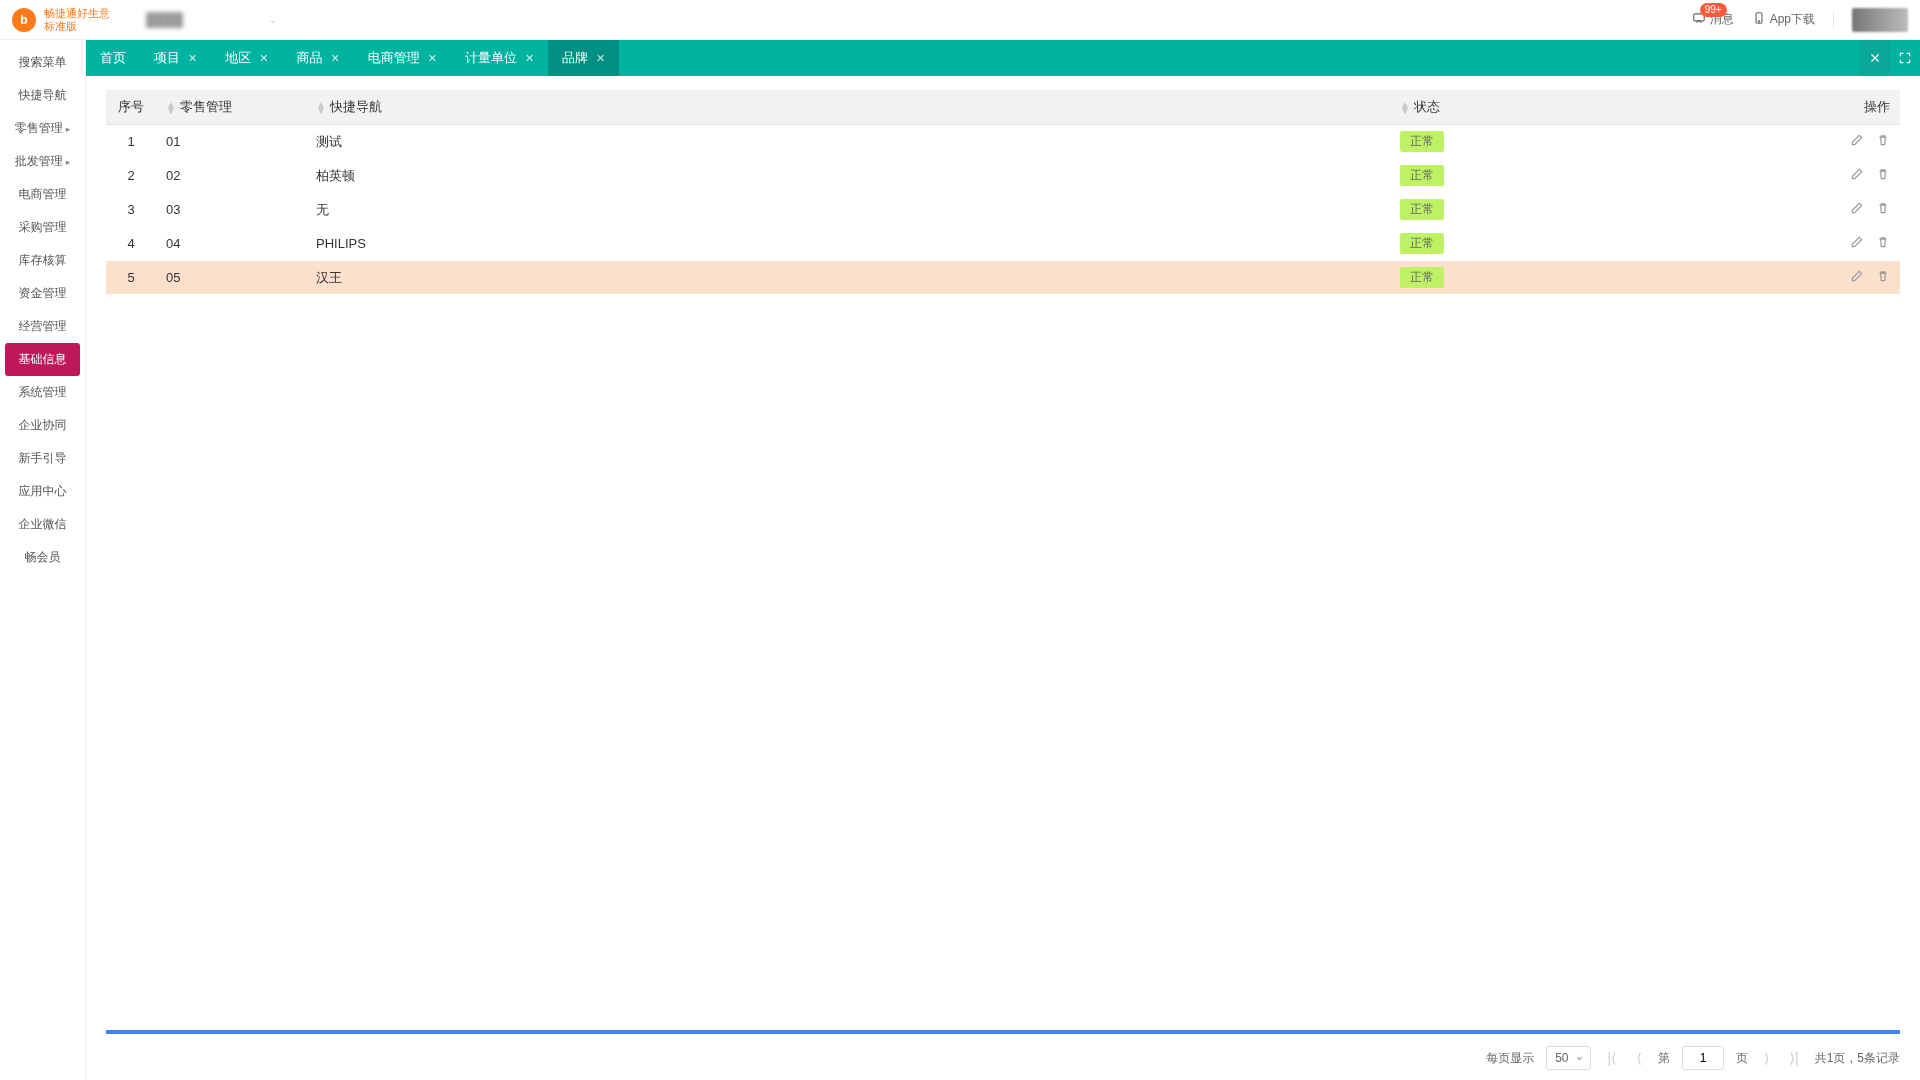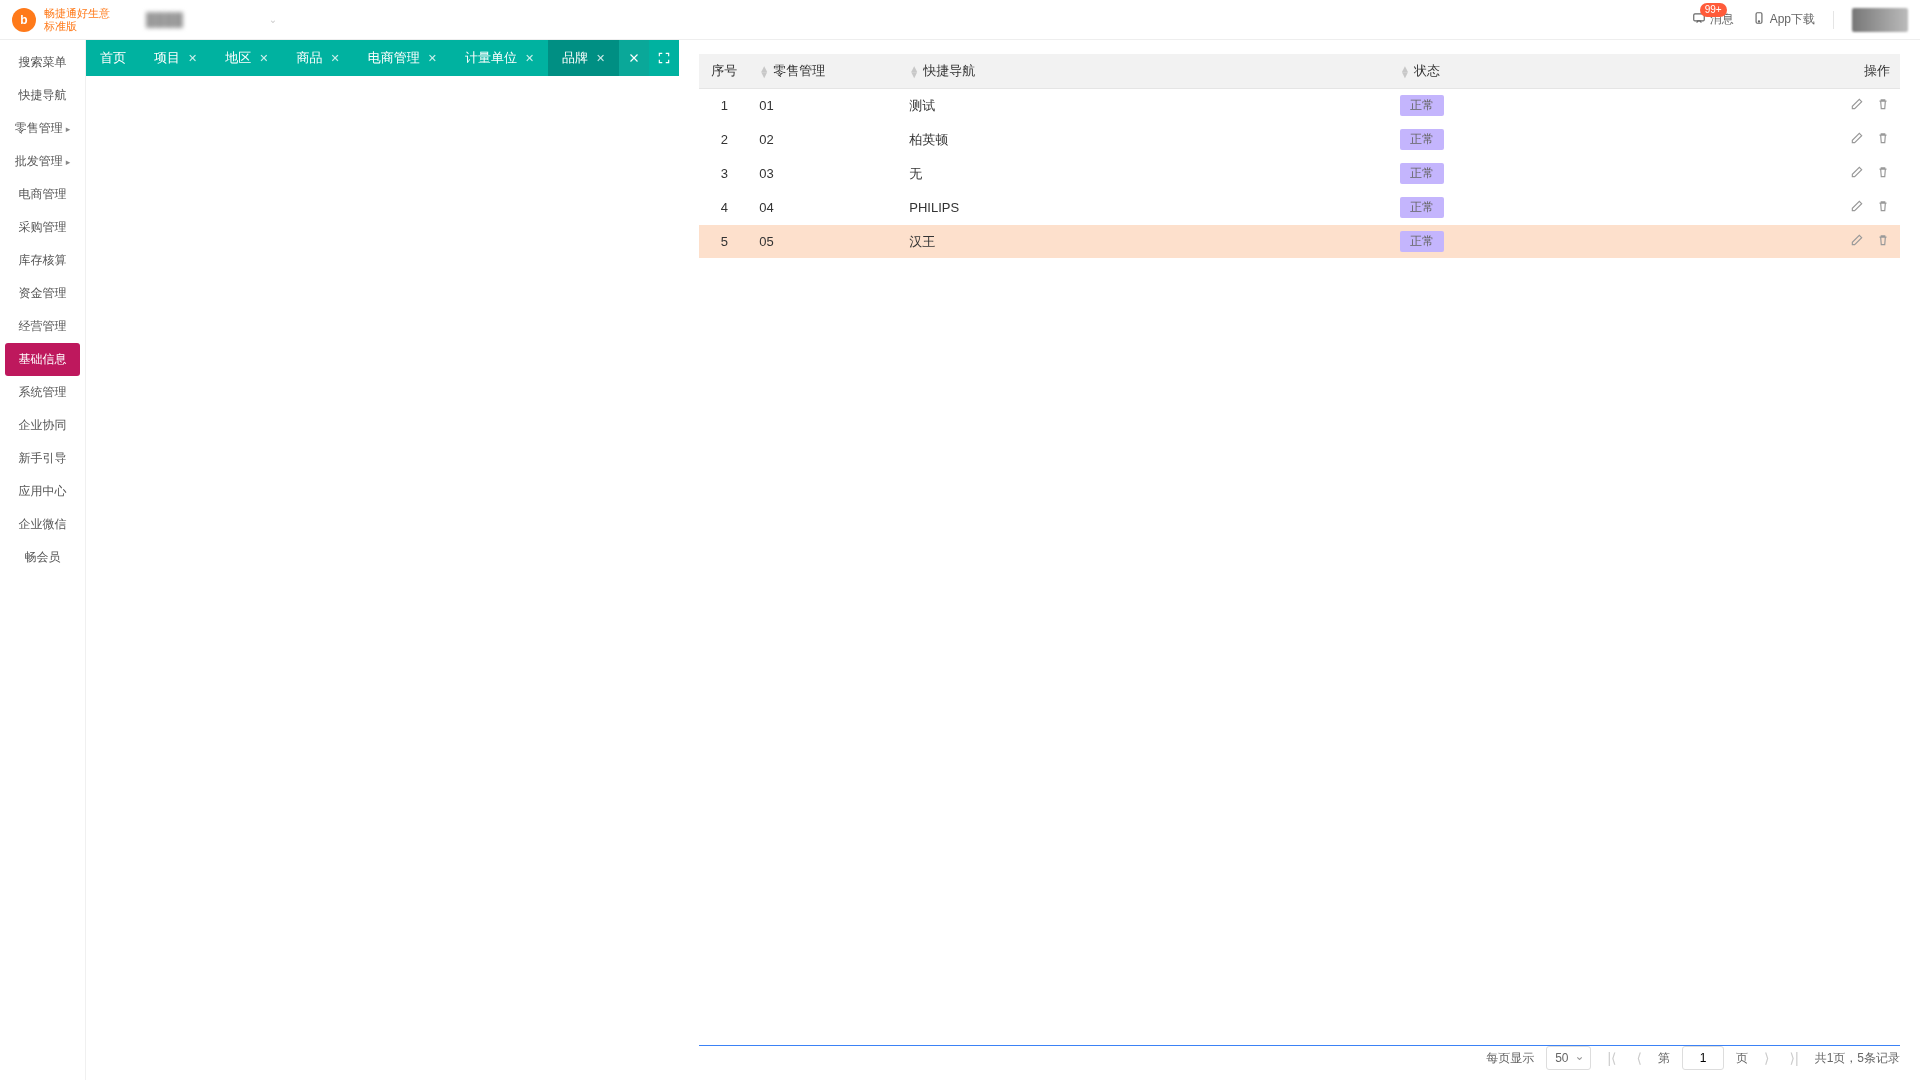--- a/index.html
+++ b/index.html
@@ -13,21 +13,21 @@
 .topbar-right{display:flex;align-items:center;gap:18px;color:#666}
 .top-icon{display:flex;align-items:center;gap:4px;cursor:pointer;font-size:12px;position:relative}
 .badge{position:absolute;top:-8px;left:8px;background:#ff5b3a;color:#fff;border-radius:9px;font-size:10px;padding:1px 5px;line-height:1.2}
 .avatar{width:56px;height:24px;background:linear-gradient(90deg,#777,#bbb);filter:blur(1px);border-radius:2px}
 .divider{width:1px;height:18px;background:#e5e5e5}
 .layout{display:flex;height:calc(100vh - 40px)}
 .sidebar{width:86px;background:#fff;border-right:1px solid #f0f0f0;padding-top:6px}
 .side-item{height:33px;display:flex;align-items:center;justify-content:center;font-size:12px;color:#555;cursor:pointer;position:relative}
 .side-item.active{background:#be185d;color:#fff;margin:0 5px;border-radius:3px}
 .side-item .car{margin-left:3px;font-size:9px;color:#888}
-.main{flex:1;display:flex;flex-direction:row;min-width:0}
+.main{flex:1;display:flex;flex-direction:column;min-width:0}
 .tabbar{height:36px;background:#00b2a0;display:flex;align-items:stretch;color:#fff;font-size:13px}
 .tab{padding:0 14px;display:flex;align-items:center;gap:8px;cursor:pointer}
 .tab.active{background:#008f83}
 .tab .close{font-size:11px;opacity:.8}
 .tabbar-spacer{flex:1}
 .tab-ctrl{width:30px;display:flex;align-items:center;justify-content:center;cursor:pointer;font-size:14px}
 .tab-ctrl.dark{background:#0aa899}
 .content{flex:1;padding:14px 20px 10px;display:flex;flex-direction:column;min-height:0}
 .toolbar{display:flex;align-items:center;justify-content:space-between;margin-bottom:8px}
 .search-wrap{display:flex;align-items:center;gap:6px;width:200px;border-bottom:1px solid transparent}
@@ -36,24 +36,24 @@
 .search-icon{color:#ff7a1a;font-size:14px;cursor:pointer}
 .add-btn{background:#ff7a1a;color:#fff;border:none;border-radius:3px;padding:7px 14px;font-size:12px;cursor:pointer;display:flex;align-items:center;gap:5px}
 .table{width:100%;border-collapse:collapse}
 .table th{background:#f2f2f2;font-size:13px;font-weight:400;color:#333;text-align:left;padding:8px 10px;border-bottom:1px solid #e5e5e5;white-space:nowrap}
 .table th.center,.table td.center{text-align:center}
 .table th.right,.table td.right{text-align:right}
 .sort{color:#c8c8c8;font-size:10px;margin-right:4px;display:inline-flex;flex-direction:column;line-height:6px;vertical-align:middle}
 .table td{padding:6px 10px;font-size:13px;color:#333}
 .table tbody tr{border-bottom:1px solid #fff}
 .table tbody tr.hl{background:#fde0cc}
-.status{background:#c4b5fd;color:#666;font-size:12px;padding:2px 10px;border-radius:2px;display:inline-block}
+.status{background:#bef264;color:#666;font-size:12px;padding:2px 10px;border-radius:2px;display:inline-block}
 .row-actions{display:flex;justify-content:flex-end;gap:12px;color:#999}
 .row-actions span{cursor:pointer}
-.footer{border-top:1px solid #3b82f6;margin-top:auto;padding-top:0;display:flex;align-items:center;justify-content:flex-end;gap:12px;font-size:12px;color:#666}
+.footer{border-top:4px solid #3b82f6;margin-top:auto;padding-top:12px;display:flex;align-items:center;justify-content:flex-end;gap:12px;font-size:12px;color:#666}
 .select{border:1px solid #ddd;border-radius:3px;padding:4px 22px 4px 8px;font-size:12px;position:relative}
 .select::after{content:"⌄";position:absolute;right:6px;top:2px;color:#999}
 .pg-btn{color:#ccc;cursor:pointer;padding:0 4px;font-size:14px}
 .page-input{width:42px;border:1px solid #ddd;border-radius:3px;text-align:center;padding:4px;font-size:12px}
 svg{width:14px;height:14px}
 </style>
 </head>
 <body>
 
 <div class="topbar">

